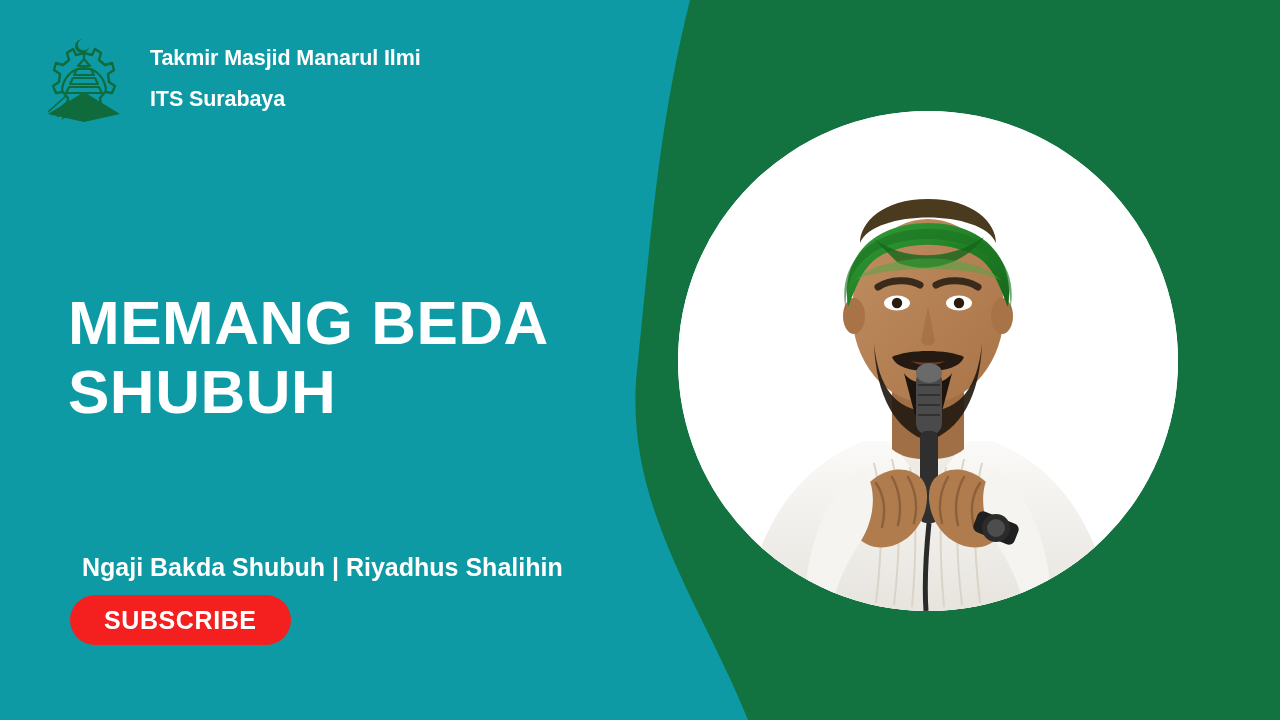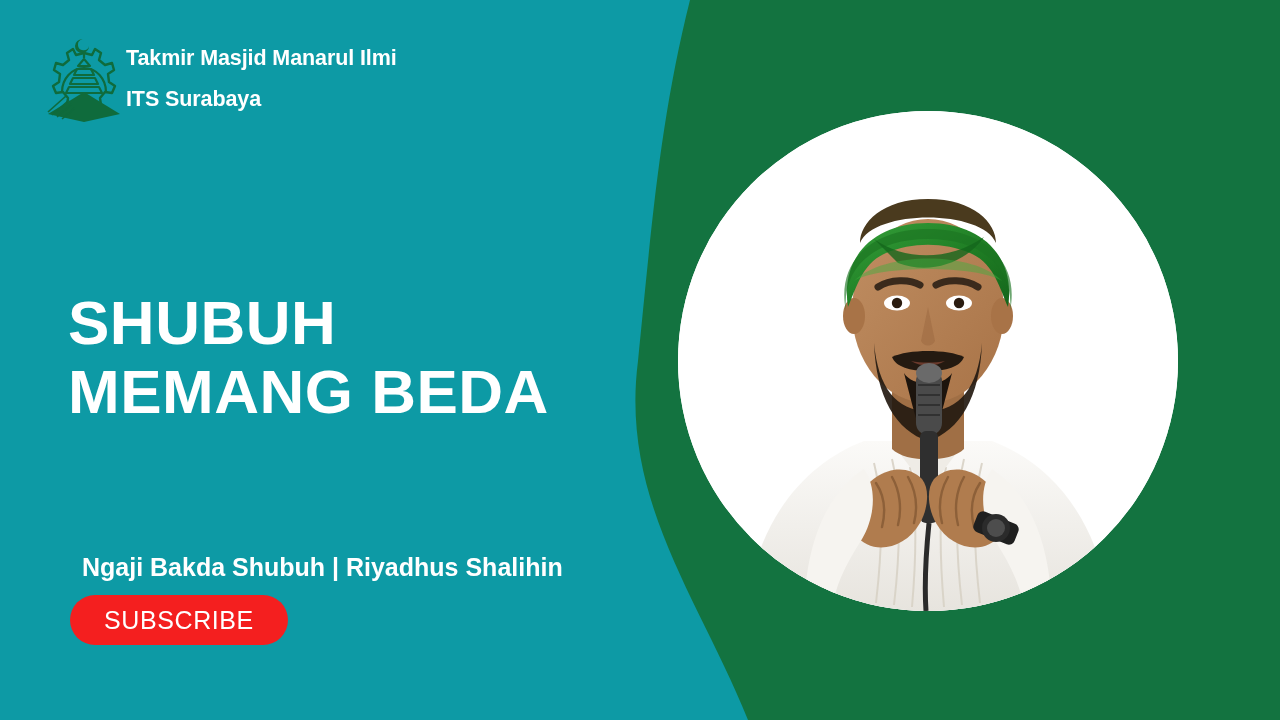--- a/index.html
+++ b/index.html
@@ -25,21 +25,21 @@
     width:1280px; height:720px;
     display:block;
   }
 
   
   .brand {
     position:absolute;
     top:36px; left:42px;
     display:flex;
     align-items:center;
-    gap:0;
+    gap:24px;
     z-index:5;
   }
   .brand-logo {
     width:84px; height:86px;
     flex:0 0 auto;
     display:block;
   }
   .brand-text {
     color:#ffffff;
     font-size:21.5px;
@@ -86,21 +86,21 @@
     z-index:5;
     background:#f41f1f;
     color:#ffffff;
     border:none;
     border-radius:28px;
     padding:0 34px;
     height:50px;
     line-height:50px;
     font-family:"Liberation Sans", sans-serif;
     font-size:25px;
-    font-weight:normal;
+    font-weight:bold;
     letter-spacing:0.6px;
     cursor:pointer;
     white-space:nowrap;
   }
 
   
   .speaker-name {
     position:absolute;
     left:770px;
     top:634px;
@@ -174,22 +174,22 @@
         <path d="M33 72 L20 83"></path>
       </g>
     </svg>
     <div class="brand-text">
       <span class="line1">Takmir Masjid Manarul Ilmi</span>
       <span class="line2">ITS Surabaya</span>
     </div>
   </div>
 
   <div class="headline">
+    <span class="hl-line">MEMANG BEDA</span>
     <span class="hl-line">SHUBUH</span>
-    <span class="hl-line">MEMANG BEDA</span>
   </div>
 
   <div class="subtitle">Ngaji Bakda Shubuh | Riyadhus Shalihin</div>
 
   <button class="subscribe-btn">SUBSCRIBE</button>
 
   <div class="portrait-wrap">
     <svg class="portrait-svg" viewBox="0 0 500 500" aria-hidden="true">
       <defs>
         <linearGradient id="robeGrad" x1="0" y1="0" x2="0" y2="1">

